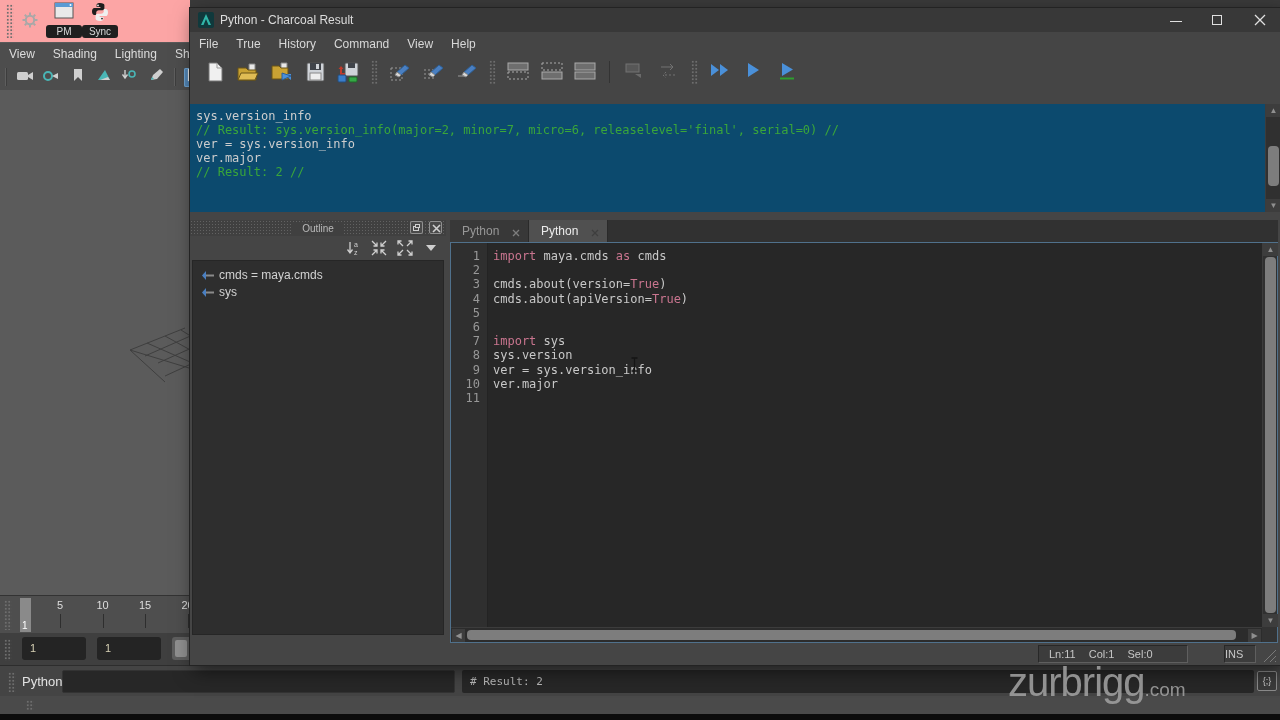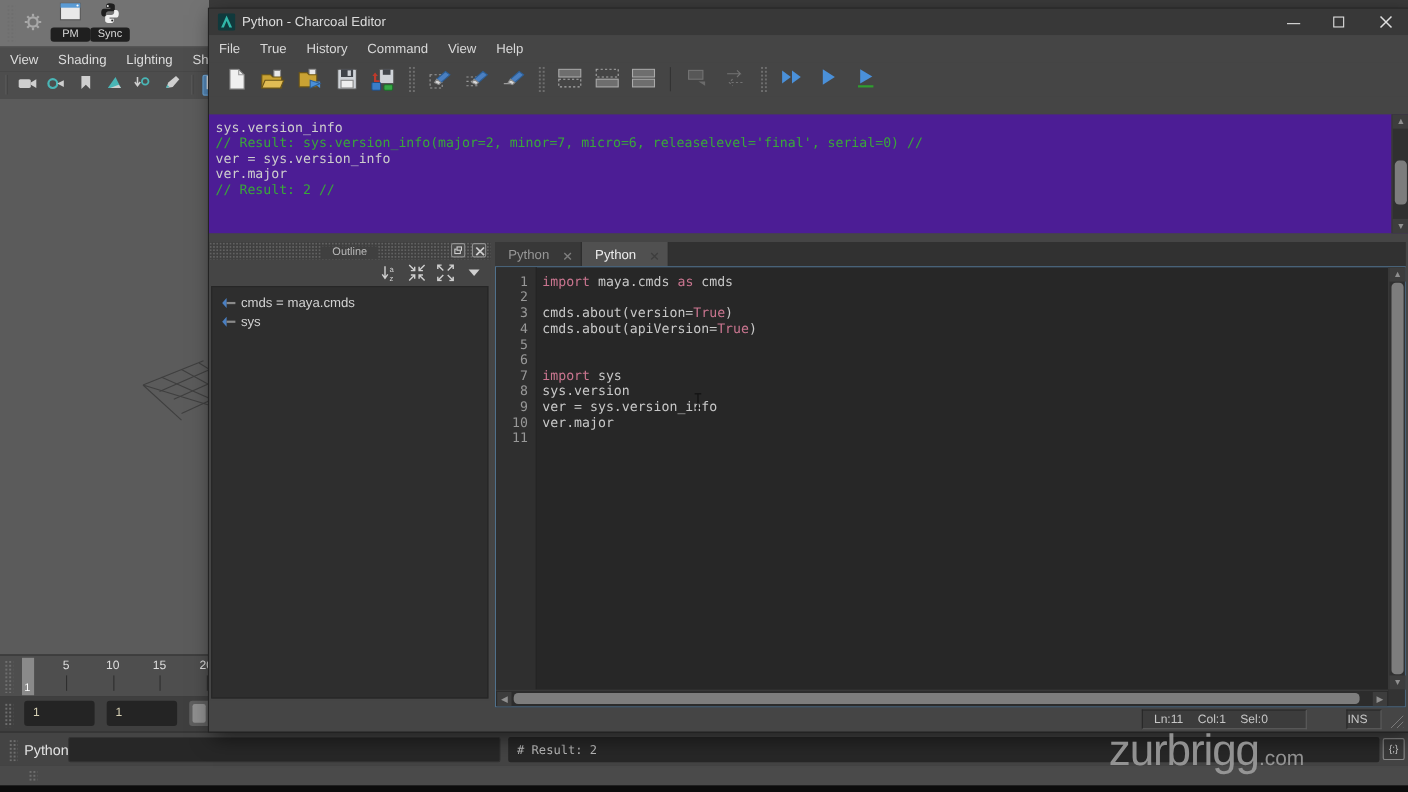--- a/index.html
+++ b/index.html
@@ -9,21 +9,21 @@
   .abs { position:absolute; }
 
   
   .dot-tex { background-color:#404040;
     background-image:radial-gradient(circle,#626262 .8px,transparent 1px);
     background-size:3px 3px; }
   .vdots { background-image:radial-gradient(circle,#6e6e6e .8px,transparent 1px);
     background-size:3.5px 3.5px; }
 
   
-  #maya-shelf { left:0; top:0; width:190px; height:42px; background:#737373; }
+  #maya-shelf { left:0; top:0; width:190px; height:42px; background:#fca5a5; }
   .shelf-item { position:absolute; top:2px; width:36px; height:38px; text-align:center; cursor:pointer; }
   .shelf-item .lbl { position:absolute; bottom:2px; left:0; right:0; background:#1f1f1f; border-radius:3px; color:#d8d8d8; font-size:10px; line-height:13px; }
   #panel-menubar { left:0; top:42px; width:190px; height:23px; background:#4d4d4d; overflow:hidden; white-space:nowrap; border-top:1px solid #5a5a5a; }
   #panel-menubar span { display:inline-block; color:#dcdcdc; font-size:12px; padding:4px 9px 0 9px; cursor:pointer; }
   #panel-toolbar { left:0; top:65px; width:190px; height:25px; background:#4d4d4d; overflow:hidden; white-space:nowrap; padding:3px 0 0 2px; }
   .ptool { display:inline-block; vertical-align:top; width:21px; height:19px; margin:0 1px; text-align:center; cursor:pointer; border-radius:2px; }
   .ptool.active { background:#5285b5; box-shadow:0 0 0 1px #6ea3d0 inset; }
   .psep { display:inline-block; vertical-align:top; width:2px; height:18px; margin:0 3px; background:#5e5e5e; border-right:1px solid #3d3d3d; }
   #viewport { left:0; top:90px; width:190px; height:505px; background:#5b5b5b; overflow:hidden; }
   #timeline { left:0; top:595px; width:190px; height:38px; background:#4e4e4e; border-top:1px solid #333; overflow:hidden; }
@@ -62,21 +62,21 @@
 
   #output-header { position:absolute; left:0; top:80px; width:100%; height:16px; }
   .panel-header { text-align:center; line-height:16px; }
   .panel-header .cap { background:#404040; padding:0 10px; color:#b9b9b9; font-size:10px; position:relative; z-index:1; }
   .hdr-btns { position:absolute; right:4px; top:1px; z-index:2; }
   .hdr-btn { display:inline-block; width:13px; height:13px; border:1px solid #909090; border-radius:2px; background:#4a4a4a; margin-left:3px; position:relative; cursor:pointer; }
   .hdr-btn.float i { position:absolute; left:2px; top:4px; width:6px; height:5px; border:1px solid #cfcfcf; }
   .hdr-btn.float b { position:absolute; right:2px; top:2px; width:5px; height:4px; border:1px solid #cfcfcf; background:#4a4a4a; }
   .hdr-btn.close svg { position:absolute; left:1px; top:1px; }
 
-  #output-body { position:absolute; left:0; top:96px; width:100%; height:108px; background:#4c1d95; font-family:"DejaVu Sans Mono",monospace; font-size:12px; line-height:14px; padding:5px 20px 0 6px; overflow:hidden; }
+  #output-body { position:absolute; left:0; top:96px; width:100%; height:108px; background:#0c4a6e; font-family:"DejaVu Sans Mono",monospace; font-size:12px; line-height:14px; padding:5px 20px 0 6px; overflow:hidden; }
   #output-body .oline { white-space:nowrap; color:#cdcdcd; }
   #output-body .oline.result { color:#3aa63a; }
   .vscroll { position:absolute; width:15px; background:#303030; border-left:1px solid #3c3c3c; }
   .varrow { position:absolute; left:0; width:15px; height:13px; color:#8f8f8f; font-size:8px; text-align:center; line-height:13px; background:#3d3d3d; cursor:pointer; }
   .vthumb { position:absolute; left:2px; width:11px; background:#7d7d7d; border-radius:4px; cursor:pointer; }
   #out-scroll { right:0; top:96px; height:108px; }
 
   
   #outline { position:absolute; left:0; top:212px; width:256px; height:417px; background:#454545; }
   #outline-toolbar { position:absolute; left:0; top:16px; width:100%; height:24px; text-align:right; padding:4px 8px 0 0; }
@@ -247,21 +247,21 @@
 
   <div id="charcoal" class="abs">
 
     <div id="titlebar">
       <span class="abs" style="left:8px;top:4px;">
         <svg width="16" height="16" viewBox="0 0 16 16">
             <rect width="16" height="16" rx="2" fill="#10393c"></rect>
             <path d="M3 13 L8 2 L13 13 L10.5 13 L8 7 L5.5 13 Z" fill="#31b6a9"></path>
           </svg>
       </span>
-      <span id="title-text">Python - Charcoal Editor</span>
+      <span id="title-text">Python - Charcoal Result</span>
       <span class="winbtn" id="btn-min" style="right:84px;">
           <i></i>
         </span>
       <span class="winbtn" id="btn-max" style="right:42px;">
           <i></i>
         </span>
       <span class="winbtn" id="btn-close" style="right:0;">
         <svg width="12" height="12" viewBox="0 0 12 12">
             <path d="M1 1 L11 11 M11 1 L1 11" stroke="#e0e0e0" stroke-width="1.3"></path>
           </svg>

